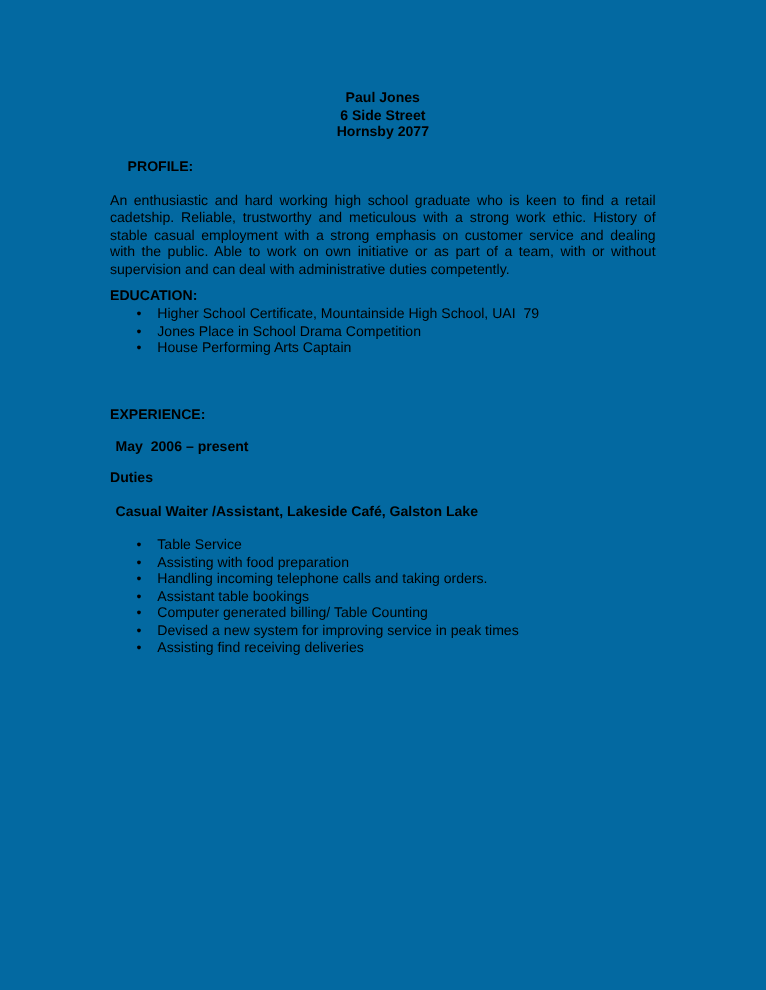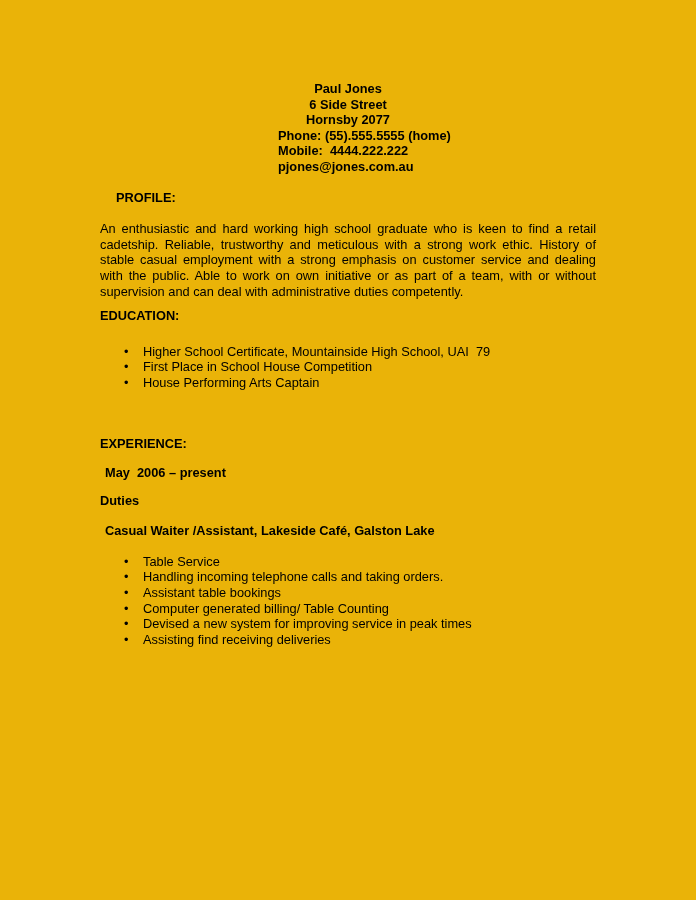--- a/index.html
+++ b/index.html
@@ -1,20 +1,20 @@
 <!DOCTYPE html>
 <html><head>
 <meta charset="utf-8">
 <style>
   html, body { margin: 0; padding: 0; background: #ffffff; }
   .page {
     position: relative;
     width: 696px;
     height: 900px;
-    background: #eab308;
+    background: #0369a1;
     color: #000000;
     font-family: "Liberation Sans", "DejaVu Sans", sans-serif;
     font-size: 12.8px;
     line-height: 15.6px;
     overflow: hidden;
     box-sizing: border-box;
   }
   .bold { font-weight: bold; }
   .pre { white-space: pre-wrap; }
 
@@ -23,65 +23,61 @@
   .header .left-block { margin-left: 278px; }
 
   .content { margin: 0 100px; }
 
   .section-heading { font-weight: bold; white-space: pre-wrap; }
   .profile-heading { margin-top: 15px; margin-left: 16px; }
   .profile-body { margin: 16px 0 0 0; text-align: justify; }
 
   .education-heading { margin-top: 9px; }
   .bullets { margin: 0; padding: 0; list-style: none; }
-  .edu-list { margin-top: 20px; }
+  .edu-list { margin-top: 0; }
   .bullets li { position: relative; padding-left: 43px; white-space: pre-wrap; }
   .bullets li::before { content: "\2022"; position: absolute; left: 24px; top: 0; }
 
   .experience-heading { margin-top: 45px; }
   .exp-line { font-weight: bold; white-space: pre-wrap; }
   .exp-dates { margin-top: 14px; padding-left: 5px; }
   .exp-position { margin-top: 15px; padding-left: 5px; }
   .duties-heading { margin-top: 12px; }
   .duties-list { margin-top: 15px; }
 </style>
 </head>
 <body>
 
 <div class="page">
 
   <div class="header">
     <div class="center-line bold pre">Paul Jones</div>
     <div class="center-line bold pre">6 Side Street</div>
     <div class="center-line bold pre">Hornsby 2077</div>
-    <div class="left-block">
-      <div class="bold pre">Phone: (55).555.5555 (home)</div>
-      <div class="bold pre">Mobile:  4444.222.222</div>
-      <div class="bold pre">pjones@jones.com.au</div>
-    </div>
   </div>
 
   <div class="content">
 
     <div class="section-heading profile-heading">PROFILE:</div>
     <p class="profile-body">An enthusiastic and hard working high school graduate who is keen to find a retail cadetship. Reliable, trustworthy and meticulous with a strong work ethic. History of stable casual employment with a strong emphasis on customer service and dealing with the public. Able to work on own initiative or as part of a team, with or without supervision and can deal with administrative duties competently.</p>
 
     <div class="section-heading education-heading">EDUCATION:</div>
     <ul class="bullets edu-list">
       <li>Higher School Certificate, Mountainside High School, UAI  79</li>
-      <li>First Place in School House Competition</li>
+      <li>Jones Place in School Drama Competition</li>
       <li>House Performing Arts Captain</li>
     </ul>
 
     <div class="section-heading experience-heading">EXPERIENCE:</div>
     <div class="exp-line exp-dates">May  2006 – present</div>
     <div class="exp-line duties-heading">Duties</div>
     <div class="exp-line exp-position">Casual Waiter /Assistant, Lakeside Café, Galston Lake</div>
     <ul class="bullets duties-list">
       <li>Table Service</li>
+      <li>Assisting with food preparation</li>
       <li>Handling incoming telephone calls and taking orders.</li>
       <li>Assistant table bookings</li>
       <li>Computer generated billing/ Table Counting</li>
       <li>Devised a new system for improving service in peak times</li>
       <li>Assisting find receiving deliveries</li>
     </ul>
 
   </div>
 </div>
 

